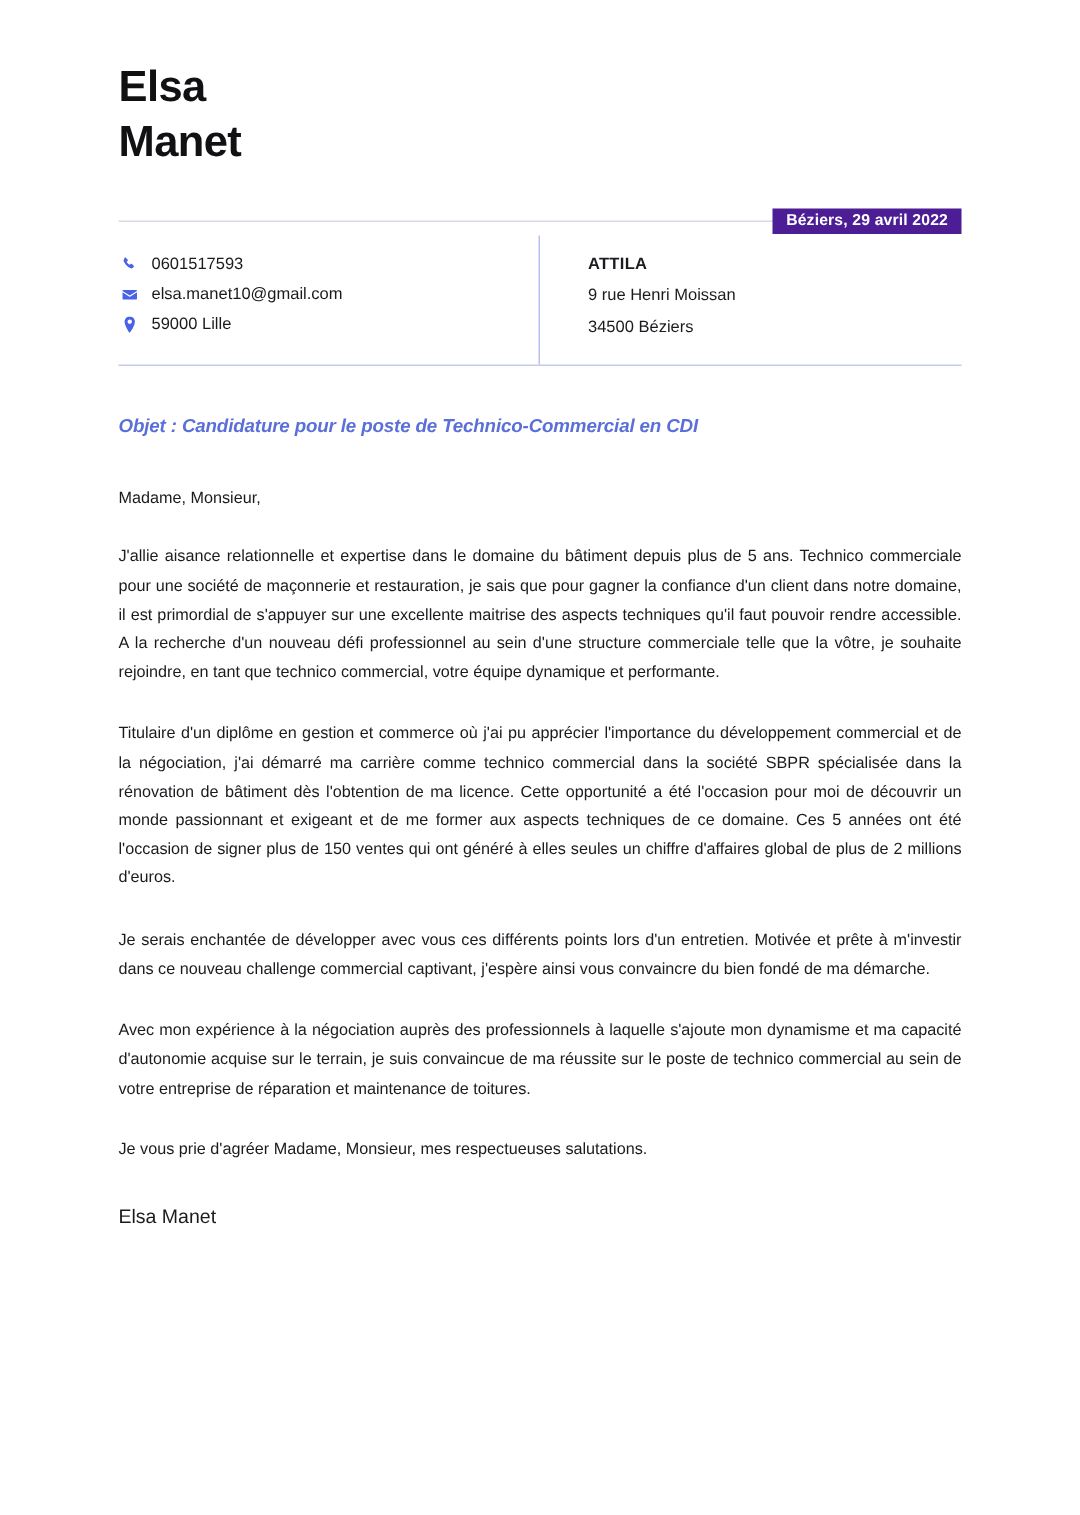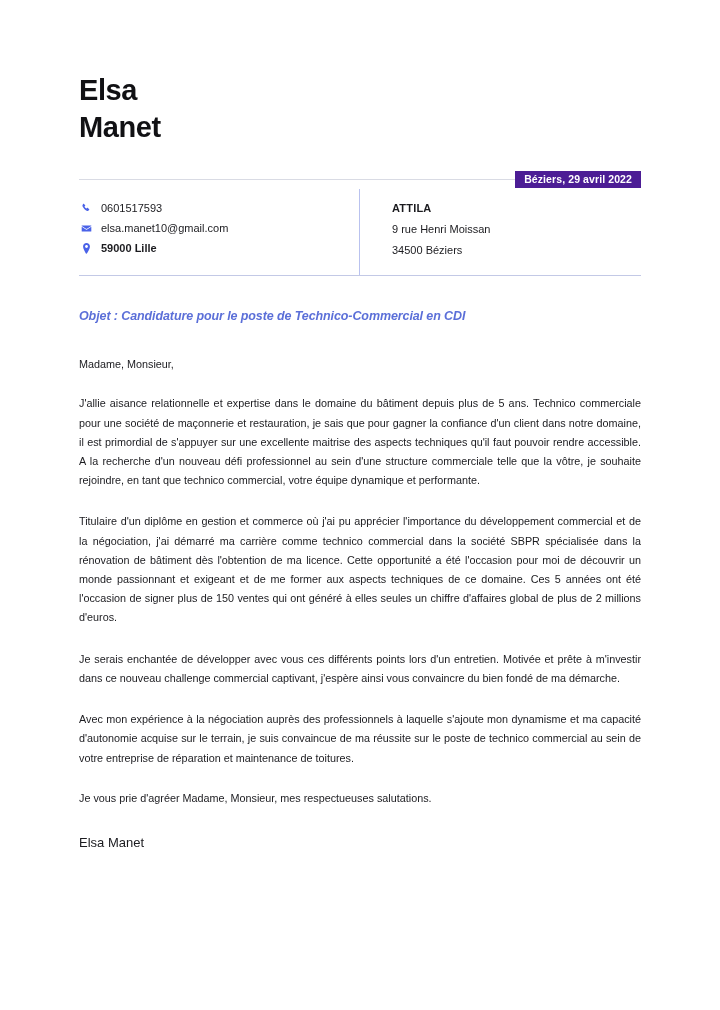--- a/index.html
+++ b/index.html
@@ -18,21 +18,21 @@
     position: relative;
     width: 720px;
     height: 1010px;
     background: #ffffff;
     box-sizing: border-box;
     padding: 0 79px;
   }
 
   
   .name-block {
-    padding-top: 72px;
+    padding-top: 40px;
   }
   .name-line {
     font-size: 29px;
     font-weight: bold;
     letter-spacing: -0.4px;
     line-height: 1.29;
     color: #111114;
   }
 
   
@@ -94,21 +94,21 @@
     background: #c3c9e6;
   }
   .contact-line {
     display: flex;
     align-items: center;
     font-size: 11px;
     line-height: 1;
     margin-bottom: 9px;
     color: #1b1b1f;
   }
-  .contact-line:last-child { margin-bottom: 0; font-weight: bold; }
+  .contact-line:last-child { margin-bottom: 0; }
   .c-icon {
     width: 14px;
     min-width: 14px;
     display: inline-flex;
     align-items: center;
     justify-content: center;
     margin-right: 8px;
     color: #4a62e8;
   }
   .c-icon svg { display: block; }

